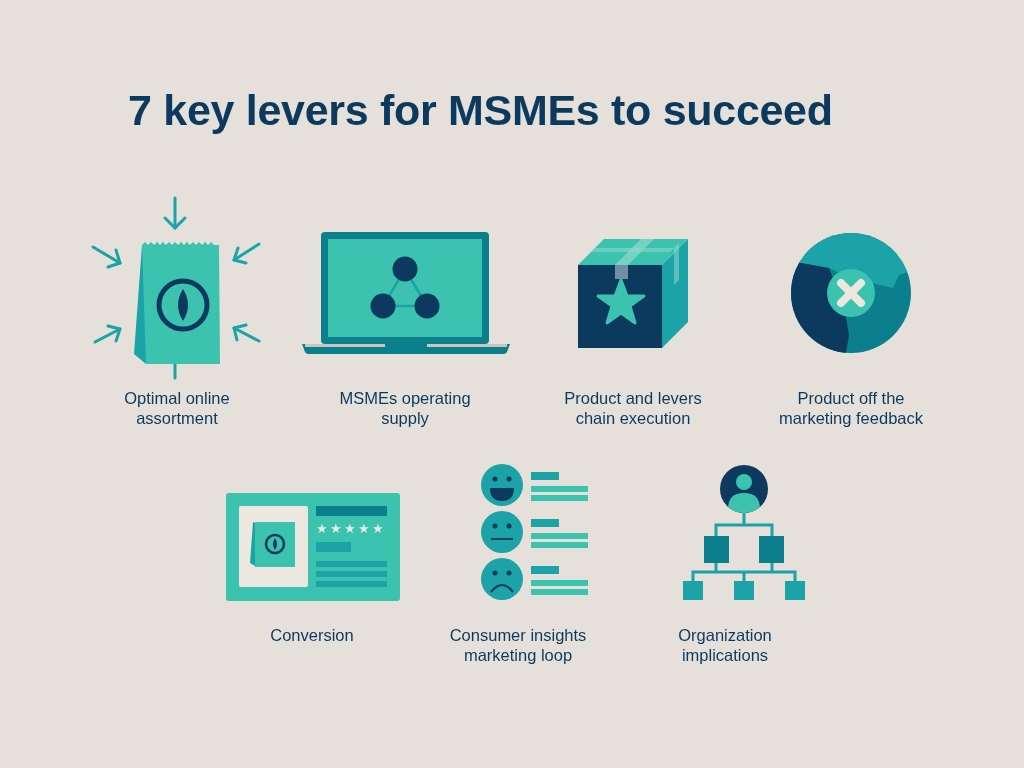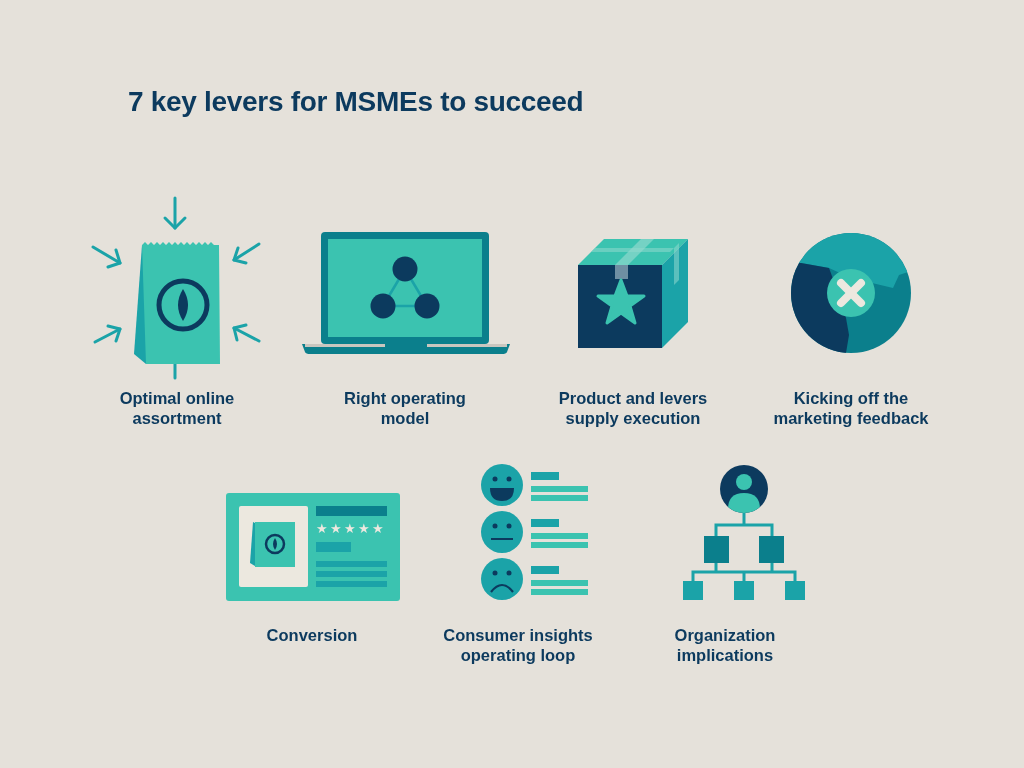--- a/index.html
+++ b/index.html
@@ -5,27 +5,27 @@
     html, body { margin: 0; padding: 0; }
     body {
       width: 1024px; height: 768px; overflow: hidden;
       background: #e5e1da;
       font-family: "Liberation Sans", "DejaVu Sans", sans-serif;
       position: relative;
       color: #0c3a5e;
     }
     .title {
       position: absolute; left: 128px; top: 86px;
-      font-size: 28px; font-weight: bold; color: #0c3a5e;
+      font-size: 43px; font-weight: bold; color: #0c3a5e;
       letter-spacing: -0.3px; white-space: nowrap;
     }
     .icon { position: absolute; }
     .label {
       position: absolute; text-align: center;
-      font-size: 16.5px; font-weight: bold; color: #0c3a5e;
+      font-size: 16.5px; font-weight: normal; color: #0c3a5e;
       line-height: 20px; white-space: nowrap;
       transform: translateX(-50%);
     }
     .label span { display: block; }
   </style>
 </head>
 <body>
 
 <div class="title">7 key levers for MSMEs to succeed</div>
 
@@ -73,40 +73,40 @@
     <g stroke="#1ba3a8" stroke-width="2.5">
       <line x1="103" y1="39" x2="81" y2="76"></line>
         <line x1="103" y1="39" x2="125" y2="76"></line>
         <line x1="81" y1="76" x2="125" y2="76"></line>
     </g>
     <circle cx="103" cy="39" r="12.5" fill="#0c3a5e"></circle>
     <circle cx="81" cy="76" r="12.5" fill="#0c3a5e"></circle>
     <circle cx="125" cy="76" r="12.5" fill="#0c3a5e"></circle>
   </svg>
   <div class="label" style="left:405px;top:388px">
-    <span>Right operating</span>
-    <span>model</span>
+    <span>MSMEs operating</span>
+    <span>supply</span>
   </div>
 </div>
 
 <div>
   <svg class="icon" style="left:578px;top:236px" width="112" height="112" viewBox="0 0 112 112">
     <polygon points="0,29 26,3 110,3 84,29" fill="#3bc3b0"></polygon>
     <polygon points="84,29 110,3 110,86 84,112" fill="#1ba3a8"></polygon>
     <rect x="0" y="29" width="84" height="83" fill="#0c3a5e"></rect>
     <polygon points="37,29 63,3 76,3 50,29" fill="#8fd9cd" opacity="0.7"></polygon>
     <polygon points="13,16 97,16 101,12 17,12" fill="#8fd9cd" opacity="0.0"></polygon>
     <polygon points="13,16 92,16 96,12 17,12" fill="#8fd9cd" opacity="0.55"></polygon>
     <polygon points="96,12 101,7 101,44 96,49" fill="#8fd9cd" opacity="0.55"></polygon>
     <rect x="37" y="29" width="13" height="14" fill="#6f8fa3"></rect>
     <polygon points="43,44 49,60 66,60 52,70 57,87 43,77 29,87 34,70 20,60 37,60" fill="#3bc3b0" stroke="#3bc3b0" stroke-width="3" stroke-linejoin="round"></polygon>
   </svg>
   <div class="label" style="left:633px;top:388px">
     <span>Product and levers</span>
-    <span>supply execution</span>
+    <span>chain execution</span>
   </div>
 </div>
 
 <div>
   <svg class="icon" style="left:791px;top:233px" width="120" height="120" viewBox="0 0 120 120">
     <defs>
         <clipPath id="fw">
           <circle cx="60" cy="60" r="60"></circle>
         </clipPath>
       </defs>
@@ -115,21 +115,21 @@
       <path d="M0,0 L120,0 L120,38 L108,42 L102,55 L60,45 L38,35 L10,30 L0,30 Z" fill="#1ba3a8"></path>
       <path d="M0,30 L10,30 L38,35 L48,62 L55,85 L58,102 L55,120 L0,120 Z" fill="#0c3a5e"></path>
     </g>
     <circle cx="60" cy="60" r="24" fill="#3bc3b0"></circle>
     <g stroke="#ece8df" stroke-width="8" stroke-linecap="round">
       <line x1="50" y1="50" x2="70" y2="70"></line>
         <line x1="70" y1="50" x2="50" y2="70"></line>
     </g>
   </svg>
   <div class="label" style="left:851px;top:388px">
-    <span>Kicking off the</span>
+    <span>Product off the</span>
     <span>marketing feedback</span>
   </div>
 </div>
 
 <div>
   <svg class="icon" style="left:226px;top:493px" width="174" height="108" viewBox="0 0 174 108">
     <rect x="0" y="0" width="174" height="108" rx="3" fill="#3bc3b0"></rect>
     <rect x="13" y="13" width="69" height="81" rx="2" fill="#ece8df"></rect>
     <polygon points="27,29 24,70 29,73 31,31" fill="#1ba3a8"></polygon>
     <rect x="29" y="29" width="40" height="45" fill="#3bc3b0"></rect>
@@ -181,21 +181,21 @@
       <circle cx="14" cy="109" r="2.5" fill="#0c3a5e"></circle>
         <circle cx="28" cy="109" r="2.5" fill="#0c3a5e"></circle>
       <path d="M10,128 Q21,114 32,128" fill="none" stroke="#0c3a5e" stroke-width="2.2"></path>
     </g>
     <rect x="50" y="102" width="28" height="8" fill="#1ba3a8"></rect>
     <rect x="50" y="116" width="57" height="6" fill="#3bc3b0"></rect>
     <rect x="50" y="125" width="57" height="6" fill="#3bc3b0"></rect>
   </svg>
   <div class="label" style="left:518px;top:625px">
     <span>Consumer insights</span>
-    <span>operating loop</span>
+    <span>marketing loop</span>
   </div>
 </div>
 
 <div>
   <svg class="icon" style="left:682px;top:465px" width="124" height="136" viewBox="0 0 124 136">
     <defs>
         <clipPath id="av">
           <circle cx="62" cy="24" r="24"></circle>
         </clipPath>
       </defs>

